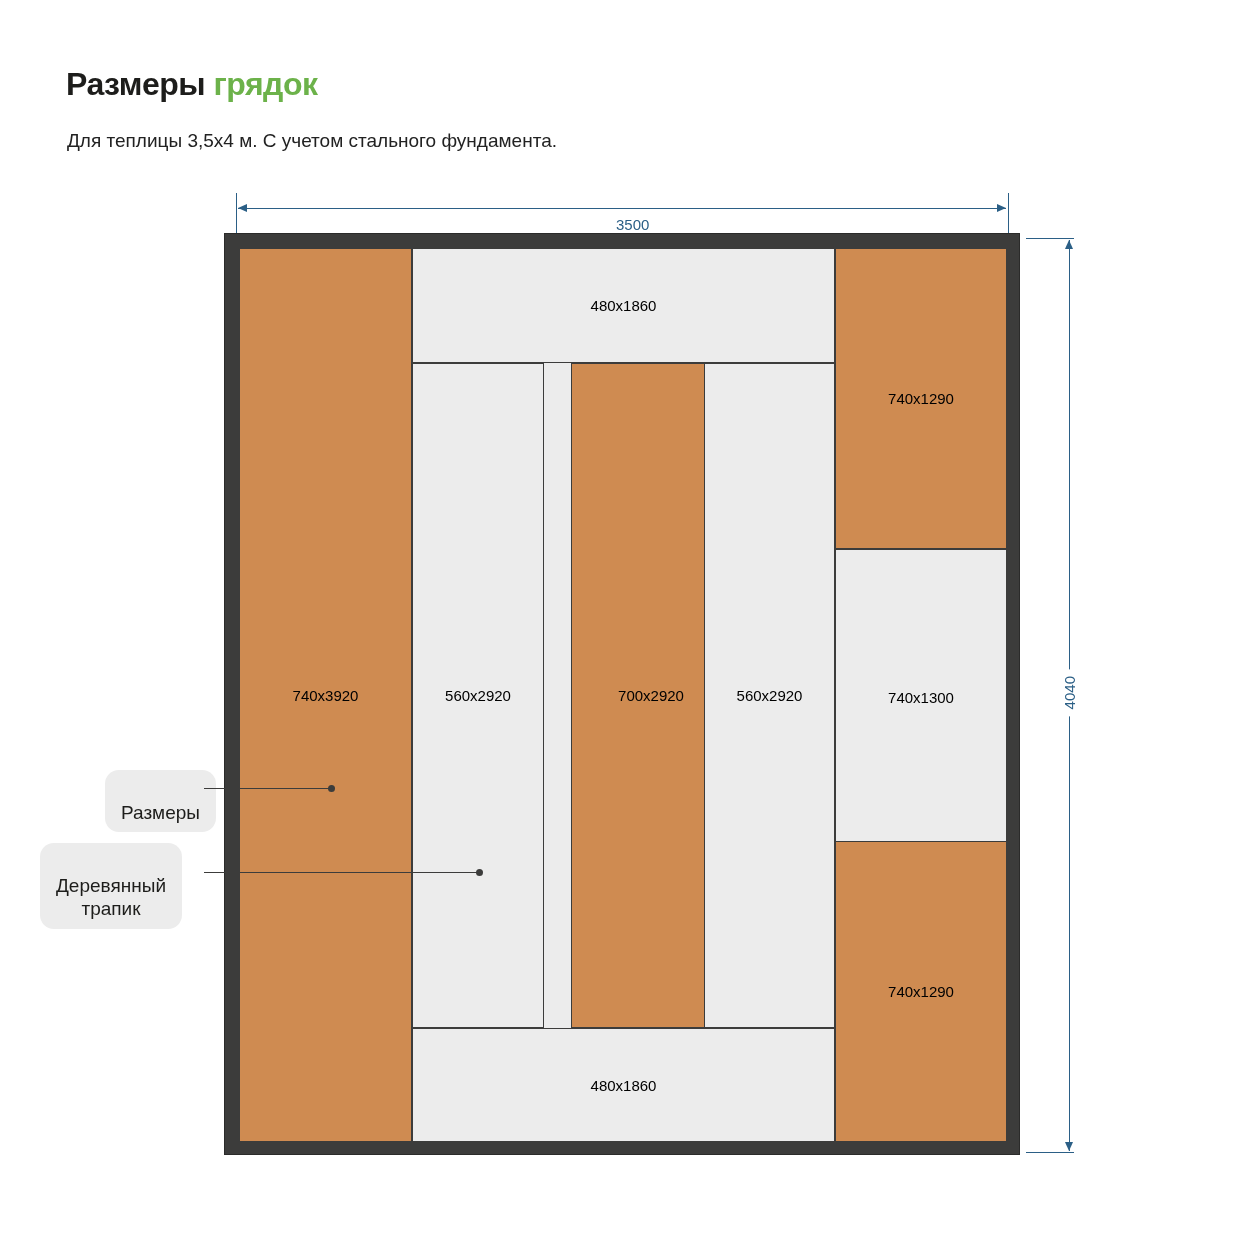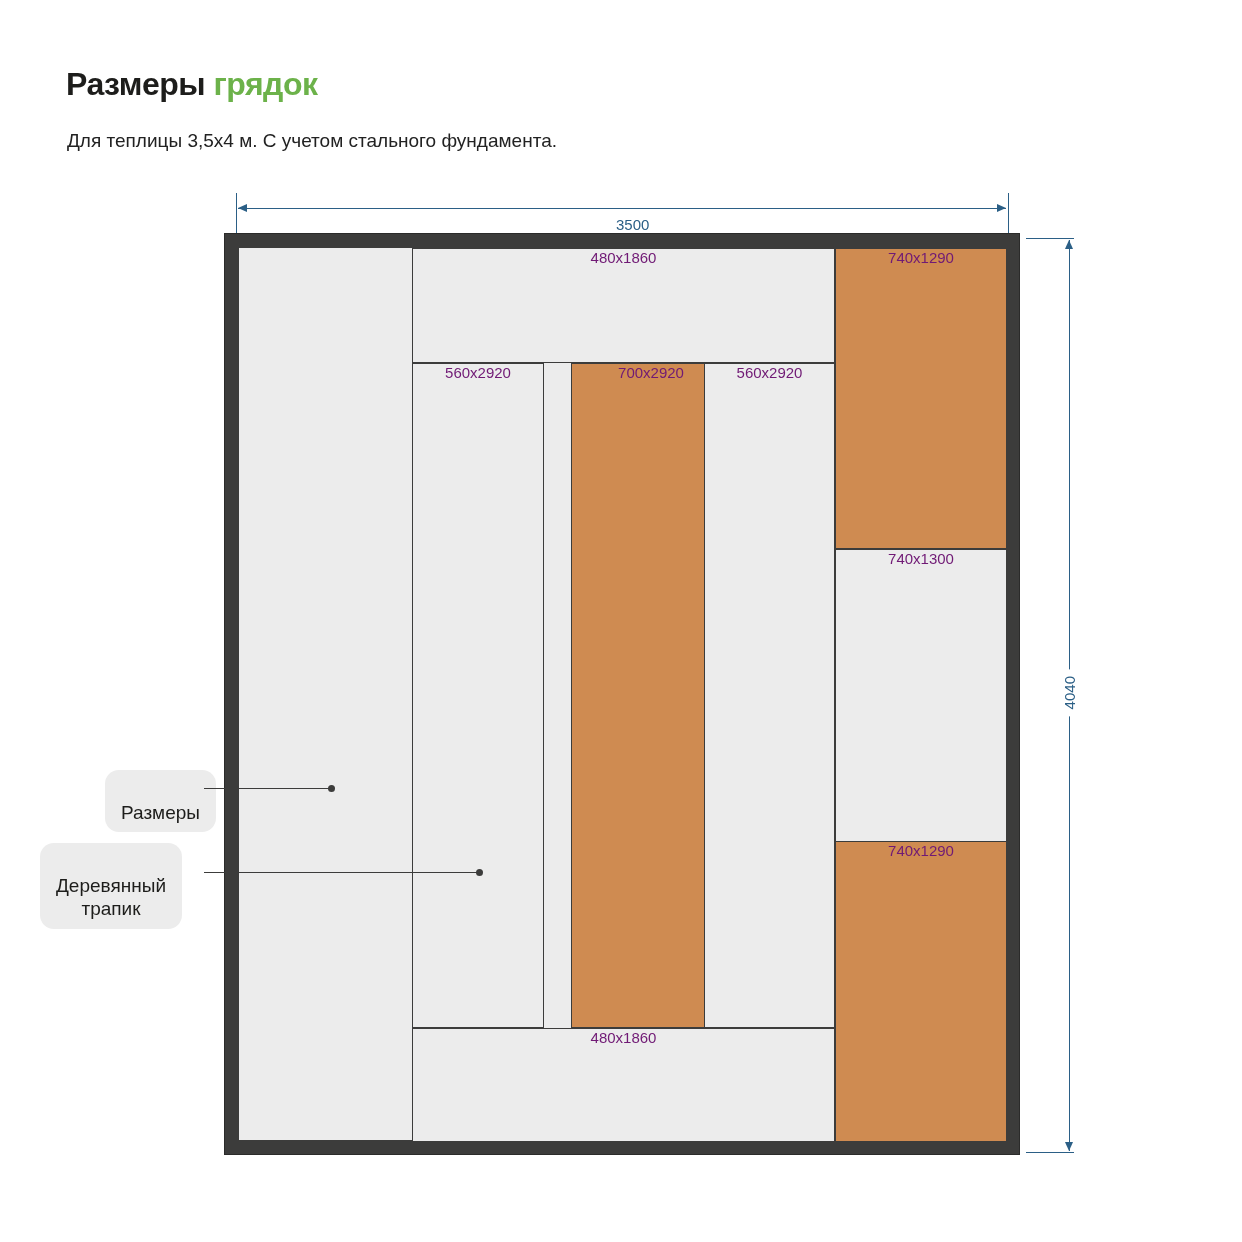--- a/index.html
+++ b/index.html
@@ -55,24 +55,24 @@
     right: 14px;
     bottom: 14px;
     background: #ececec;
   }
 
   .cell {
     position: absolute;
     box-sizing: border-box;
     border: 1px solid #3c3c3b;
     display: flex;
-    align-items: flex-start;
+    align-items: center;
     justify-content: center;
     font-size: 15px;
-    color: #701a75;
+    color: #000000;
     text-align: center;
   }
   .cell.bed { background: #cf8b51; }
   .cell.walk { background: #ececec; }
 
   
   .dim-line-h {
     position: absolute;
     height: 1px;
     background: #2b5f86;
@@ -171,20 +171,23 @@
 <div class="tick-h" style="left:1026px; top:238px; width:48px;"></div>
 <div class="tick-h" style="left:1026px; top:1152px; width:48px;"></div>
 <div class="dim-line-v" style="left:1069px; top:240px; height:911px;"></div>
 <div class="arrow up" style="left:1065px; top:240px;"></div>
 <div class="arrow down" style="left:1065px; top:1142px;"></div>
 <div class="dim-label vertical" style="left:1061px; top:669px;">4040</div>
 
 <div class="plan-frame">
   <div class="plan-inner">
 
+    <div class="cell bed" style="left:0px; top:0px; width:173px; height:894px;">
+      <span>740x3920</span>
+    </div>
 
     <div class="cell walk" style="left:173px; top:0px; width:423px; height:115px;">
       <span>480x1860</span>
     </div>
 
     <div class="cell walk" style="left:173px; top:115px; width:132px; height:665px;">
       <span>560x2920</span>
     </div>
 
     <div class="cell bed" style="left:305px; top:115px; width:160px; height:665px;margin-left:27px;">

